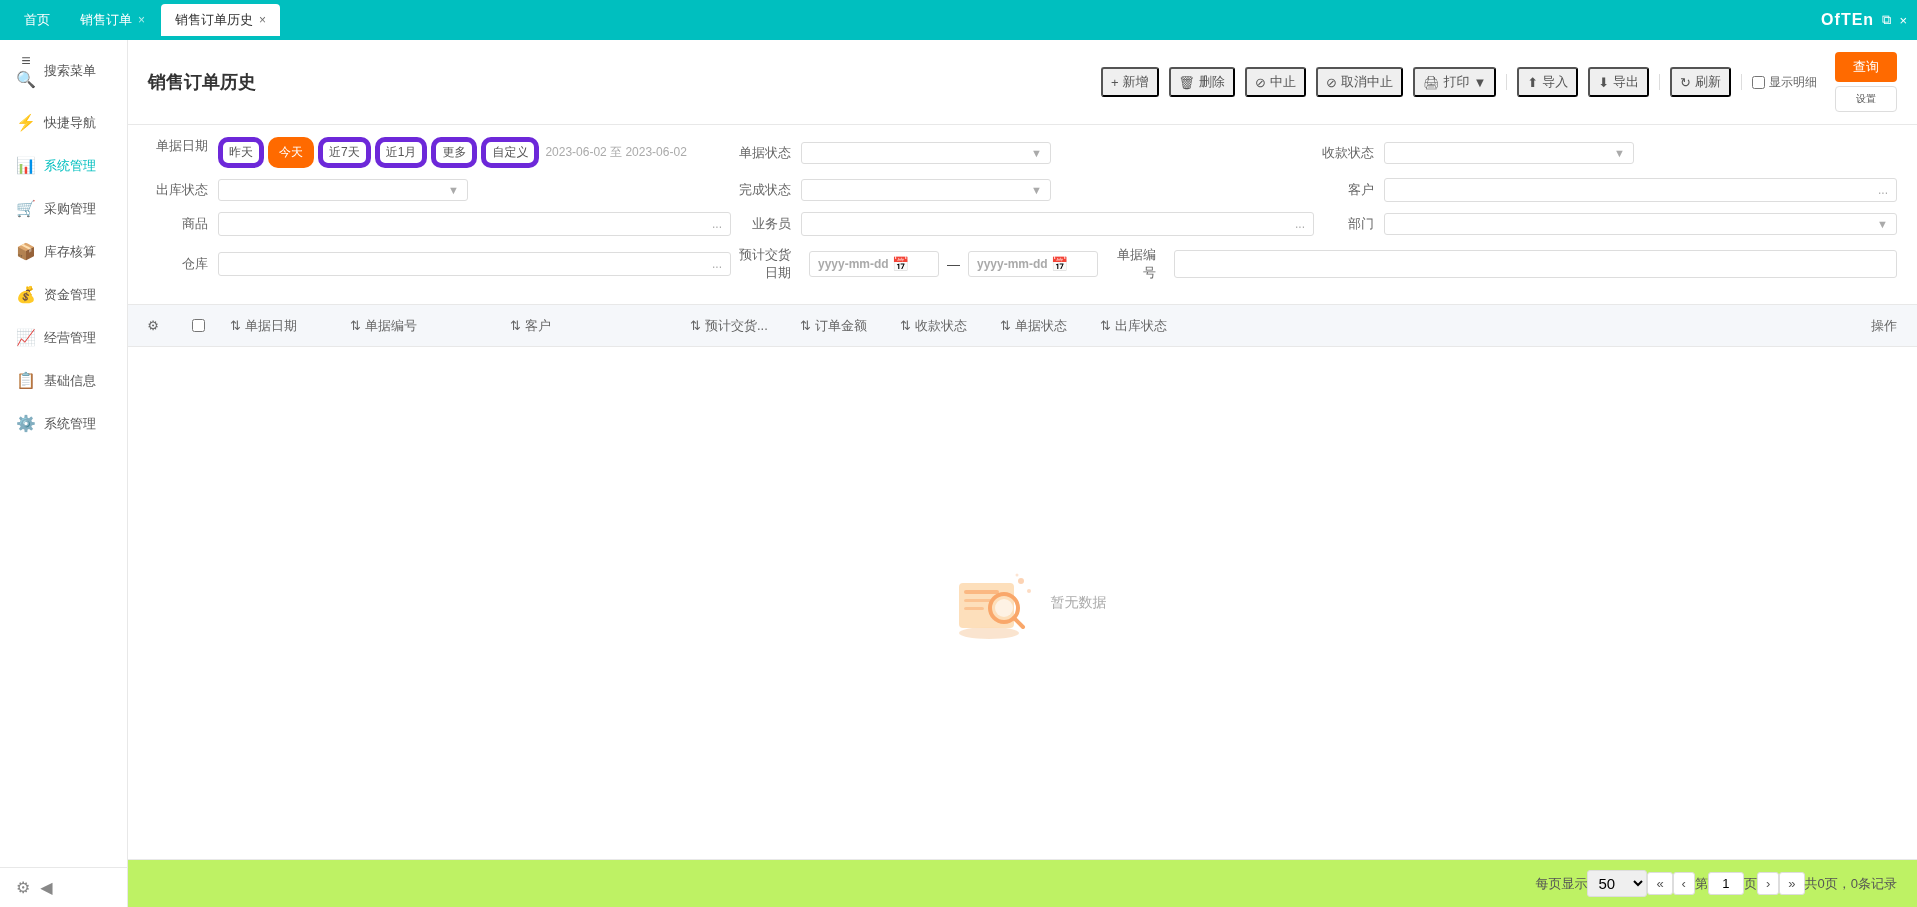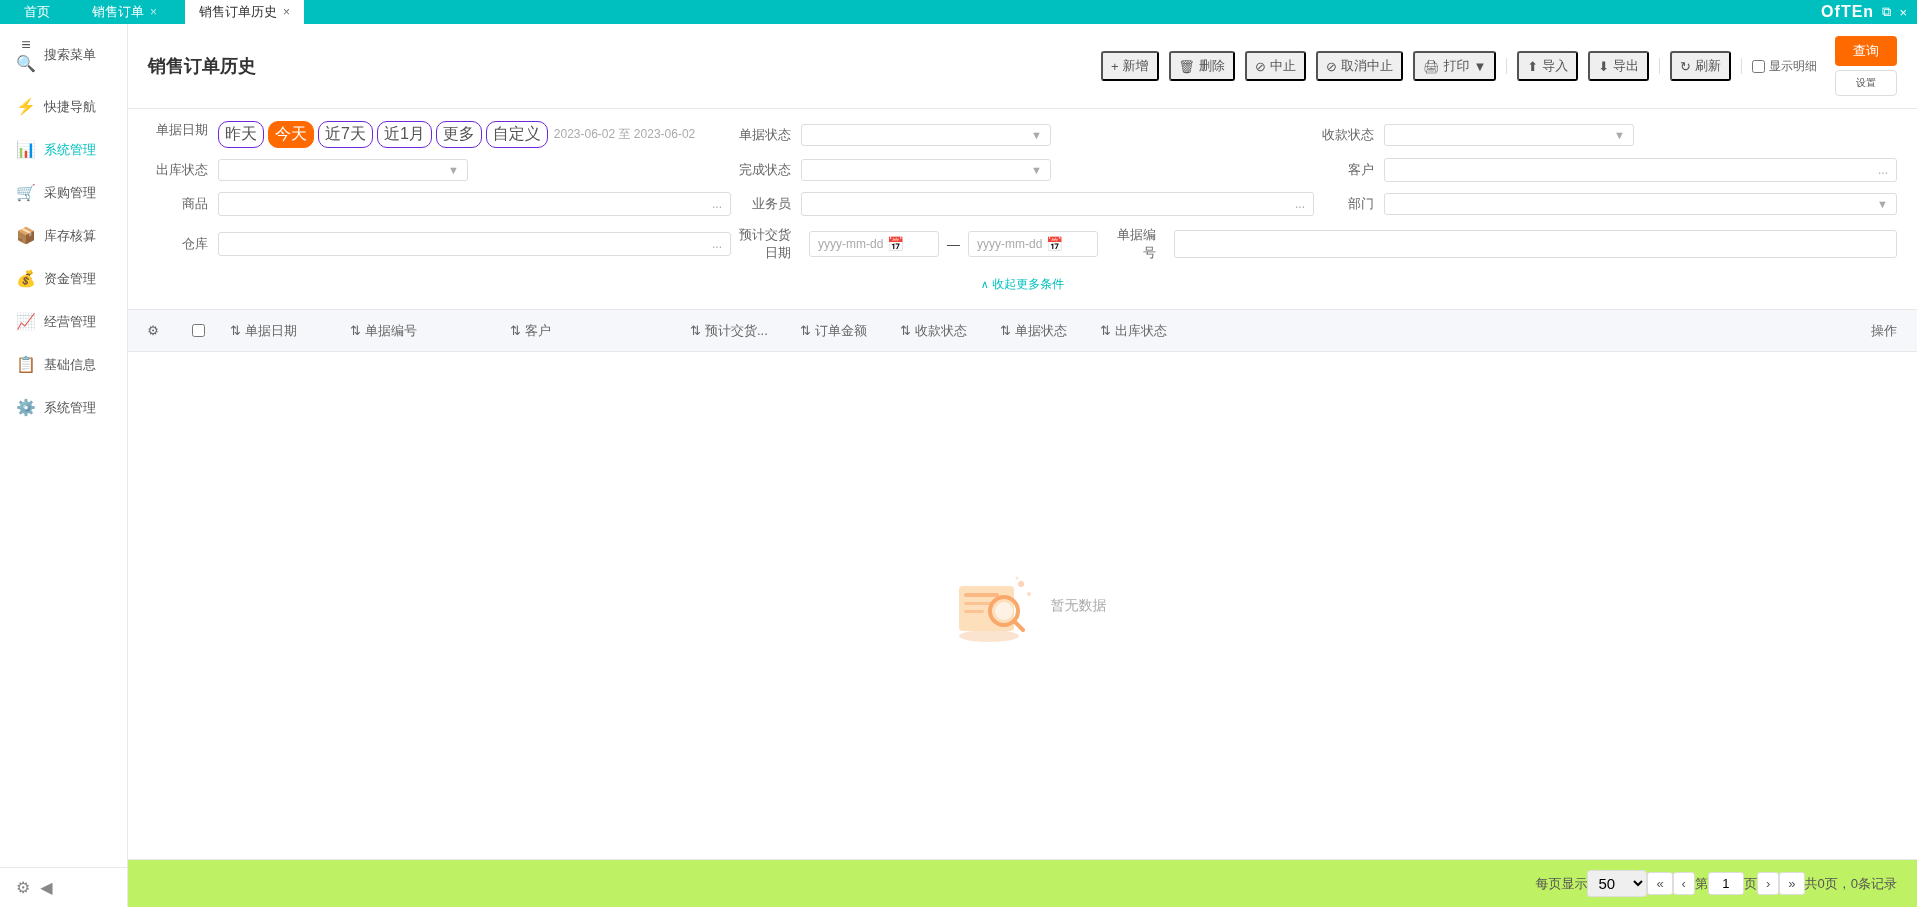--- a/index.html
+++ b/index.html
@@ -1,19 +1,19 @@
 <!DOCTYPE html>
 <html><head>
   <meta charset="utf-8">
   <style>
     * { box-sizing: border-box; margin: 0; padding: 0; }
     body { font-family: "Microsoft YaHei", "PingFang SC", sans-serif; font-size: 13px; background: #f5f5f5; color: #333; display: flex; flex-direction: column; height: 907px; overflow: hidden; }
 
     
-    .top-bar { background: #00bfbf; height: 24px; display: flex; align-items: center; padding: 0 10px; gap: 14px; flex-shrink: 0; }
+    .top-bar { background: #00bfbf; height: 40px; display: flex; align-items: center; padding: 0 10px; gap: 2px; flex-shrink: 0; }
     .tab-item { height: 32px; display: flex; align-items: center; padding: 0 14px; border-radius: 4px 4px 0 0; font-size: 13px; cursor: pointer; color: #fff; gap: 6px; }
     .tab-item.active { background: #fff; color: #333; }
     .tab-item.home { background: transparent; color: #fff; }
     .tab-close { font-size: 12px; opacity: 0.7; cursor: pointer; }
     .top-bar-right { margin-left: auto; display: flex; align-items: center; gap: 8px; color: #fff; font-size: 13px; }
     .top-brand { font-size: 16px; font-weight: bold; color: #fff; letter-spacing: 1px; }
 
     
     .main-layout { display: flex; flex: 1; overflow: hidden; }
 
@@ -38,29 +38,29 @@
     .checkbox-wrap input { cursor: pointer; }
     .btn-query { background: #ff6a00; color: #fff; border: none; padding: 6px 18px; border-radius: 4px; cursor: pointer; font-size: 13px; }
     .btn-setting { background: #fff; color: #555; border: 1px solid #ddd; padding: 5px 14px; border-radius: 4px; cursor: pointer; font-size: 10px; }
 
     
     .filter-area { background: #fff; padding: 12px 20px; flex-shrink: 0; border-bottom: 1px solid #e8e8e8; }
     .filter-row { display: flex; align-items: center; gap: 0; margin-bottom: 10px; }
     .filter-label { width: 70px; color: #666; font-size: 13px; flex-shrink: 0; text-align: right; padding-right: 10px; }
     .filter-control { flex: 1; display: flex; align-items: center; gap: 6px; }
     .date-range-btns { display: flex; align-items: center; gap: 4px; }
-    .date-btn { padding: 2px 6px; border-radius: 10px; font-size: 16px; cursor: pointer; color: #555; border: 1px solid #6d28d9; background: #fff; }
+    .date-btn { padding: 2px 6px; border-radius: 10px; font-size: 12px; cursor: pointer; color: #555; border: 5px solid #6d28d9; background: #fff; }
     .date-btn.active { background: #ff6a00; color: #fff; border-color: #ff6a00; }
     .date-input-range { display: flex; align-items: center; gap: 4px; font-size: 12px; color: #aaa; }
     .select-box { border: 1px solid #ddd; border-radius: 3px; background: #fff; padding: 4px 8px; font-size: 13px; color: #333; display: flex; align-items: center; justify-content: space-between; cursor: pointer; min-width: 180px; }
     .select-box-lg { min-width: 250px; }
     .select-arrow { color: #aaa; font-size: 11px; margin-left: 6px; }
     .input-ellipsis { border: 1px solid #ddd; border-radius: 3px; background: #fff; padding: 4px 8px; font-size: 13px; color: #aaa; display: flex; align-items: center; justify-content: space-between; cursor: pointer; min-width: 180px; }
     .ellipsis-icon { color: #aaa; font-size: 12px; margin-left: 4px; }
-    .date-picker-input { border: 1px solid #ddd; border-radius: 3px; background: #fff; padding: 4px 8px; font-size: 12px; color: #aaa; display: flex; align-items: center; gap: 4px; cursor: pointer; width: 130px; }
+    .date-picker-input { border: 1px solid #ddd; border-radius: 3px; background: #fff; padding: 4px 8px; font-size: 12px; color: #aaa; display: flex; align-items: center; gap: 4px; cursor: pointer; width: 130px; font-weight: bold; }
     .date-icon { color: #f90; font-size: 14px; }
     .collapse-btn { text-align: center; padding: 4px 0; color: #00bfbf; font-size: 12px; cursor: pointer; }
     .collapse-icon { font-size: 11px; }
 
     
     .table-area { flex: 1; background: #fff; margin: 0; overflow: auto; display: flex; flex-direction: column; }
     .table-header { display: flex; align-items: center; background: #f5f7fa; border-bottom: 1px solid #e8e8e8; min-height: 42px; flex-shrink: 0; }
     .th { padding: 0 12px; font-size: 13px; color: #666; display: flex; align-items: center; gap: 4px; flex-shrink: 0; }
     .th-settings { width: 50px; justify-content: center; }
     .th-check { width: 40px; justify-content: center; }
@@ -309,24 +309,20 @@
           <span>—</span>
           <div class="date-picker-input">
             <span>yyyy-mm-dd</span>
             <span class="date-icon">📅</span>
           </div>
           <span class="filter-label" style="width:60px;">单据编号</span>
           <div style="border:1px solid #ddd;border-radius:3px;padding:4px 8px;flex:1;min-width:120px;height:28px;"></div>
         </div>
       </div>
 
-      <div class="collapse-btn">
-        <span class="collapse-icon">∧</span>
-        <span>收起更多条件</span>
-      </div>
     </div>
 
     <div class="table-area">
       <div class="table-header">
         <div class="th th-settings">
           <span>⚙</span>
         </div>
         <div class="th th-check">
           <input type="checkbox" style="">
         </div>

